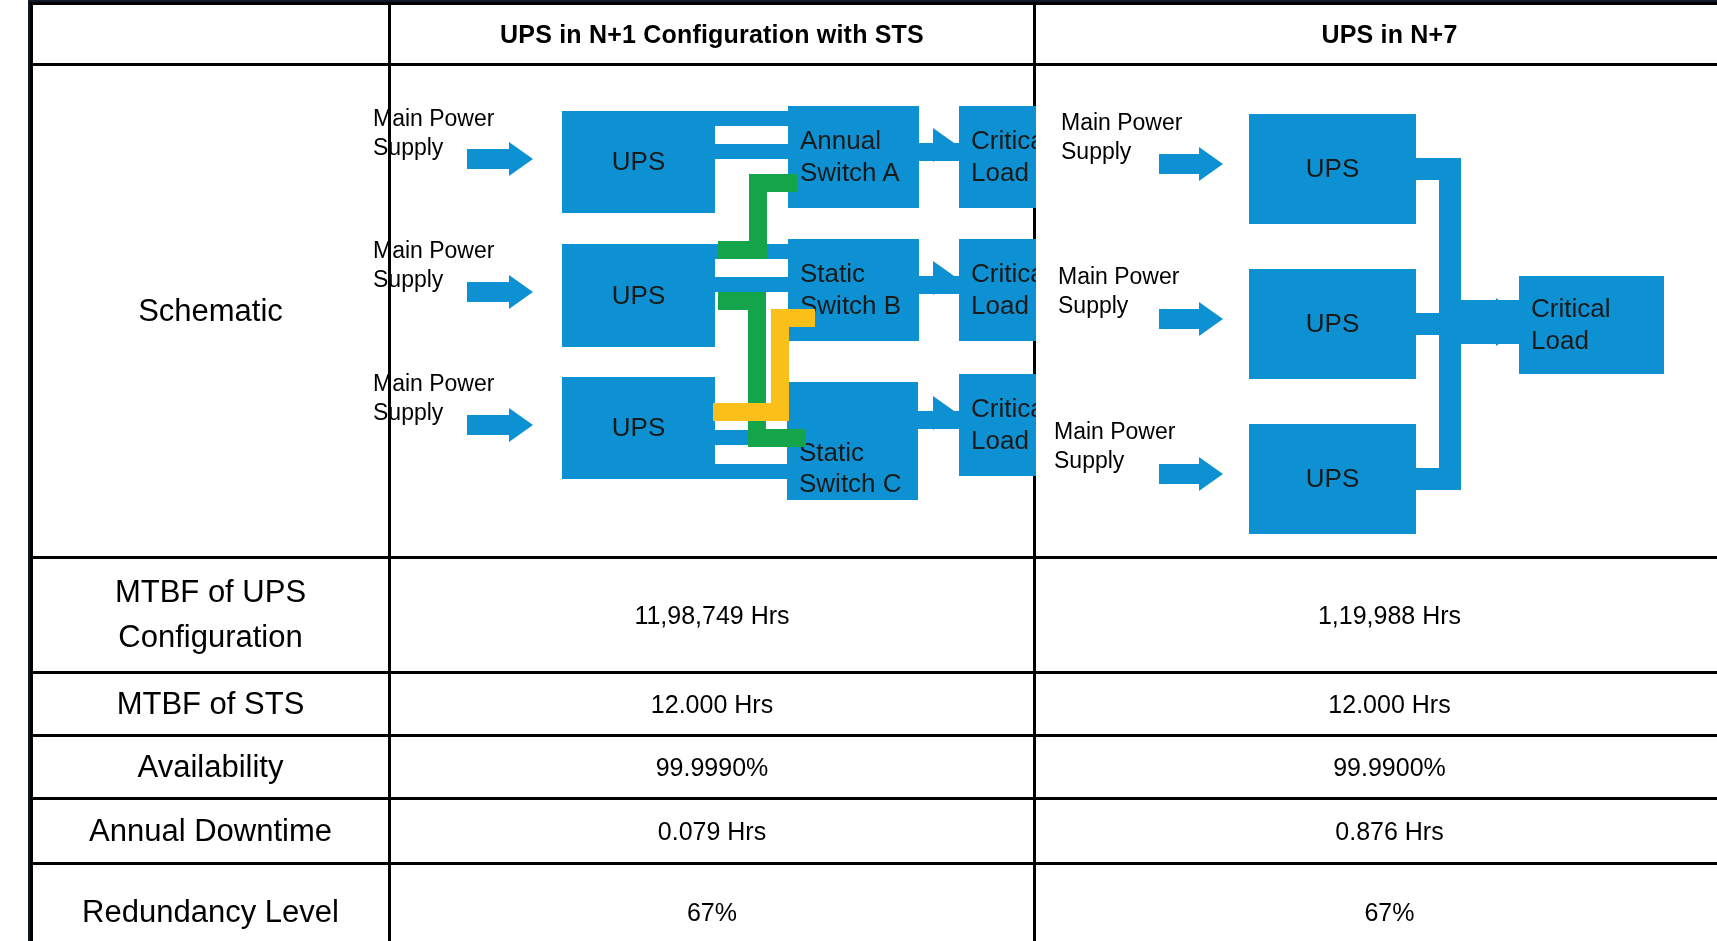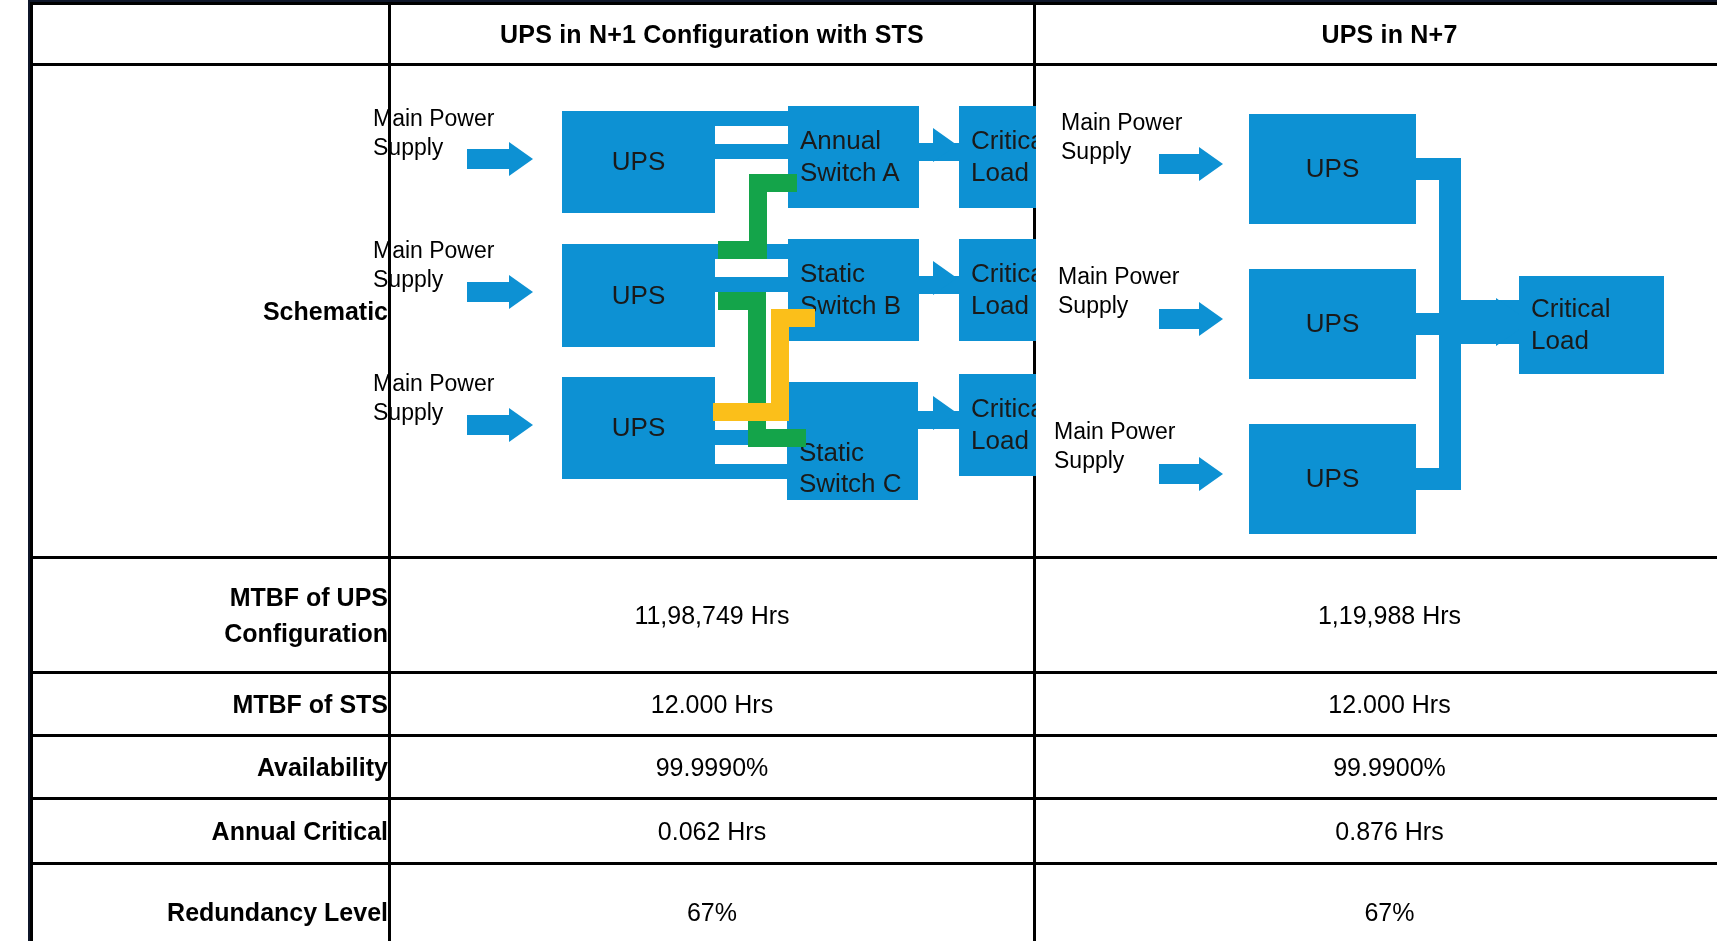--- a/index.html
+++ b/index.html
@@ -44,25 +44,25 @@
   th.hdr {
     height: 58px;
     text-align: center;
     font-size: 25px;
     font-weight: bold;
     letter-spacing: .2px;
   }
   th.hdr-blank { border-left: none; border-top: none; }
 
   td.rowlabel {
-    font-size: 25px;
-    font-weight: bold;
+    font-size: 31px;
+    font-weight: normal;
     padding-left: 36px;
     line-height: 1.45;
-    text-align: right;
+    text-align: center;
   }
   td.valcell {
     font-size: 25px;
     text-align: center;
   }
   tr.r-schem td { height: 490px; }
   tr.r-mtbfups td { height: 112px; }
   tr.r-mtbfsts td { height: 60px; }
   tr.r-avail td { height: 60px; }
   tr.r-down td { height: 62px; }
@@ -271,22 +271,22 @@
         <td class="valcell">12.000 Hrs</td>
       </tr>
 
       <tr class="r-avail">
         <td class="rowlabel">Availability</td>
         <td class="valcell">99.9990%</td>
         <td class="valcell">99.9900%</td>
       </tr>
 
       <tr class="r-down">
-        <td class="rowlabel">Annual Critical</td>
-        <td class="valcell">0.062 Hrs</td>
+        <td class="rowlabel">Annual Downtime</td>
+        <td class="valcell">0.079 Hrs</td>
         <td class="valcell">0.876 Hrs</td>
       </tr>
 
       <tr class="r-red">
         <td class="rowlabel">Redundancy Level</td>
         <td class="valcell">67%</td>
         <td class="valcell">67%</td>
       </tr>
 
     </tbody>

